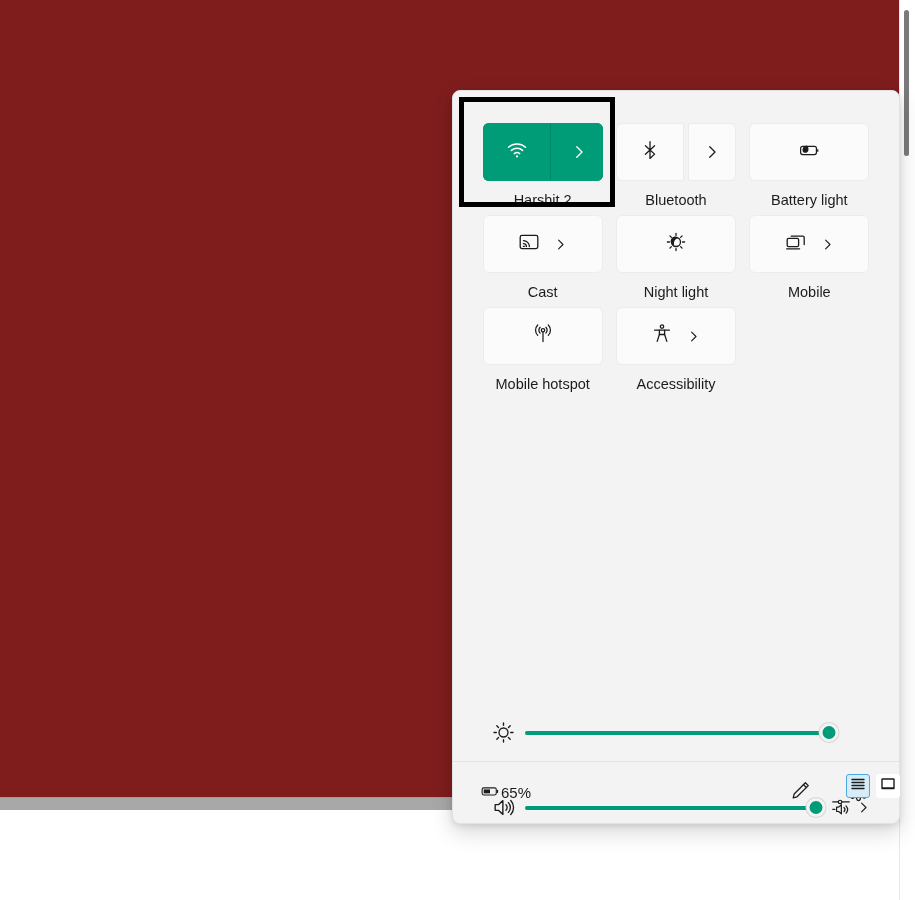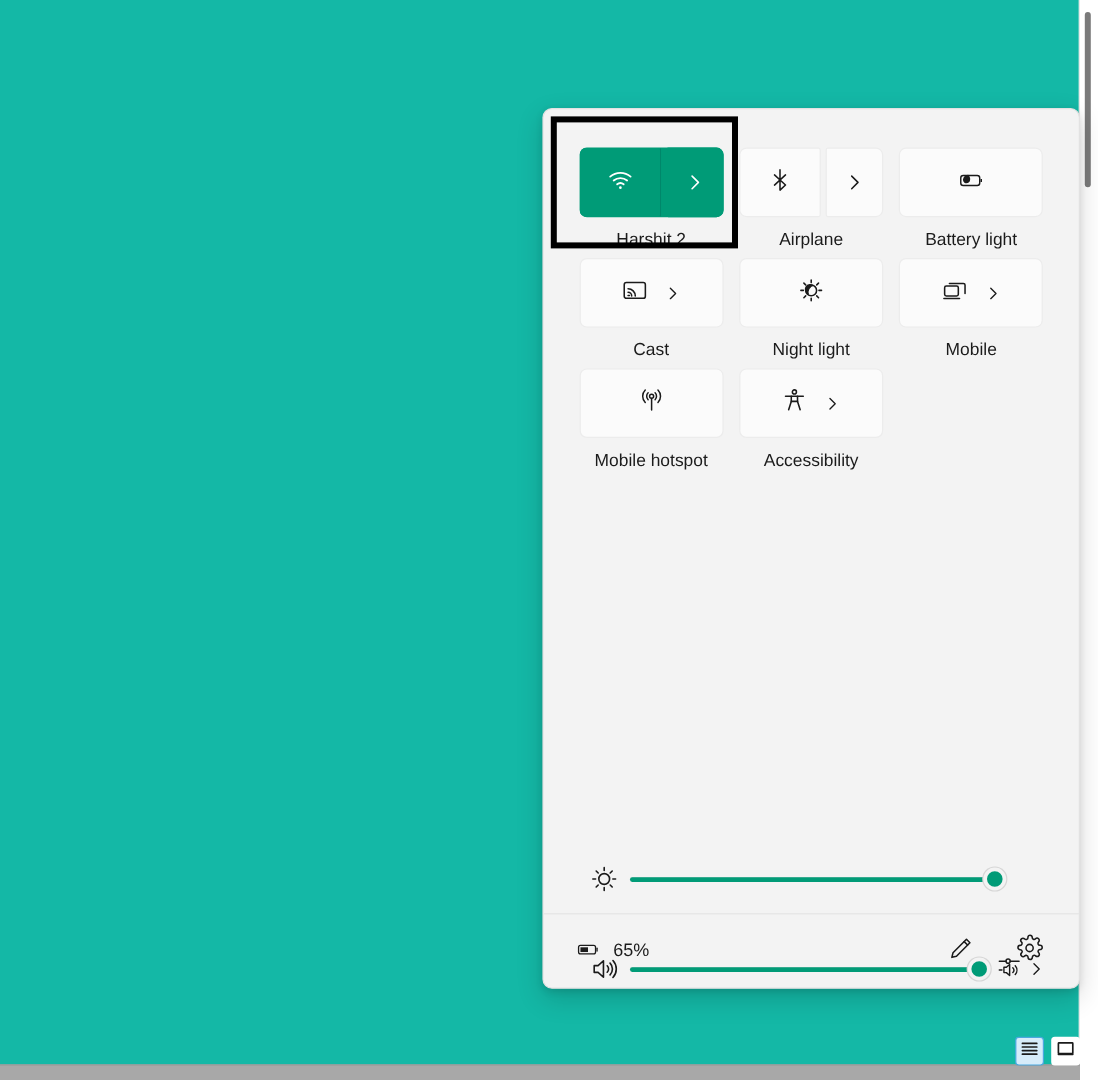--- a/index.html
+++ b/index.html
@@ -2,21 +2,21 @@
 <html><head>
 <meta charset="utf-8">
 <style>
   html, body {
     margin: 0; padding: 0;
     width: 915px; height: 900px;
     background: #ffffff;
     font-family: "Liberation Sans", "DejaVu Sans", sans-serif;
     overflow: hidden;
   }
-  #root { position: relative; width: 915px; height: 900px; background:#14b8a6; }
+  #root { position: relative; width: 915px; height: 810px; background:#7f1d1d; }
 
   
   .vscroll-track {
     position:absolute; top:0; right:0; width:15px; height:900px;
     background:#ffffff; border-left:1px solid #e8e8e8;
   }
   .vscroll-thumb {
     position:absolute; top:10px; left:4px; width:5px; height:146px;
     background:#7a7a7a; border-radius:3px;
   }
@@ -107,21 +107,21 @@
   }
   .mixer { display:flex; align-items:center; gap:4px; margin-left:14px; color:#1b1b1b; }
 
   
   .qs-footer {
     position:absolute; left:0; right:0; bottom:0; height:62px;
     border-top:1px solid #e4e4e4;
     display:flex; align-items:center; justify-content:space-between;
     padding:0 26px; box-sizing:border-box;
   }
-  .battery { display:flex; align-items:center; gap:10px; font-size:15px; color:#1b1b1b; }
+  .battery { display:flex; align-items:center; font-size:15px; color:#1b1b1b; }
   .footer-right { display:flex; align-items:center; gap:28px; color:#1b1b1b; }
   .fbtn { width:30px; height:30px; display:flex; align-items:center; justify-content:center; }
 
   
   .tb { position:absolute; right:15px; bottom:12px; display:flex; gap:6px; align-items:center; }
   .tb-btn {
     width:24px; height:24px; border-radius:3px;
     display:flex; align-items:center; justify-content:center;
     background:#ffffff; box-sizing:border-box;
   }
@@ -175,21 +175,21 @@
             </span>
           </div>
           <div class="half right">
             <span class="chev">
               <svg width="18" height="18" viewBox="0 0 24 24" fill="none" stroke="#1b1b1b" stroke-width="1.7" stroke-linecap="round" stroke-linejoin="round">
                   <path d="M9 5l7 7-7 7"></path>
                 </svg>
             </span>
           </div>
         </div>
-        <div class="tile-label">Airplane</div>
+        <div class="tile-label">Bluetooth</div>
       </div>
 
 
       <div class="qs-cell">
         <div class="tile">
           <span>
             <svg width="26" height="26" viewBox="0 0 28 24" fill="none" stroke="#1b1b1b" stroke-width="1.3">
               <rect x="5" y="8" width="17" height="9" rx="2.2"></rect>
               <path d="M23.4 11.2v2.6"></path>
               <path d="M11.6 7.2c-2.6.2-4.4 1.9-4.6 4.4-.1 1.6.8 2.9 2.2 3.3 1.8.5 3.6-.6 4.1-2.4.6-2.2-.5-4.4-1.7-5.3z" fill="#1b1b1b" stroke="none"></path>

